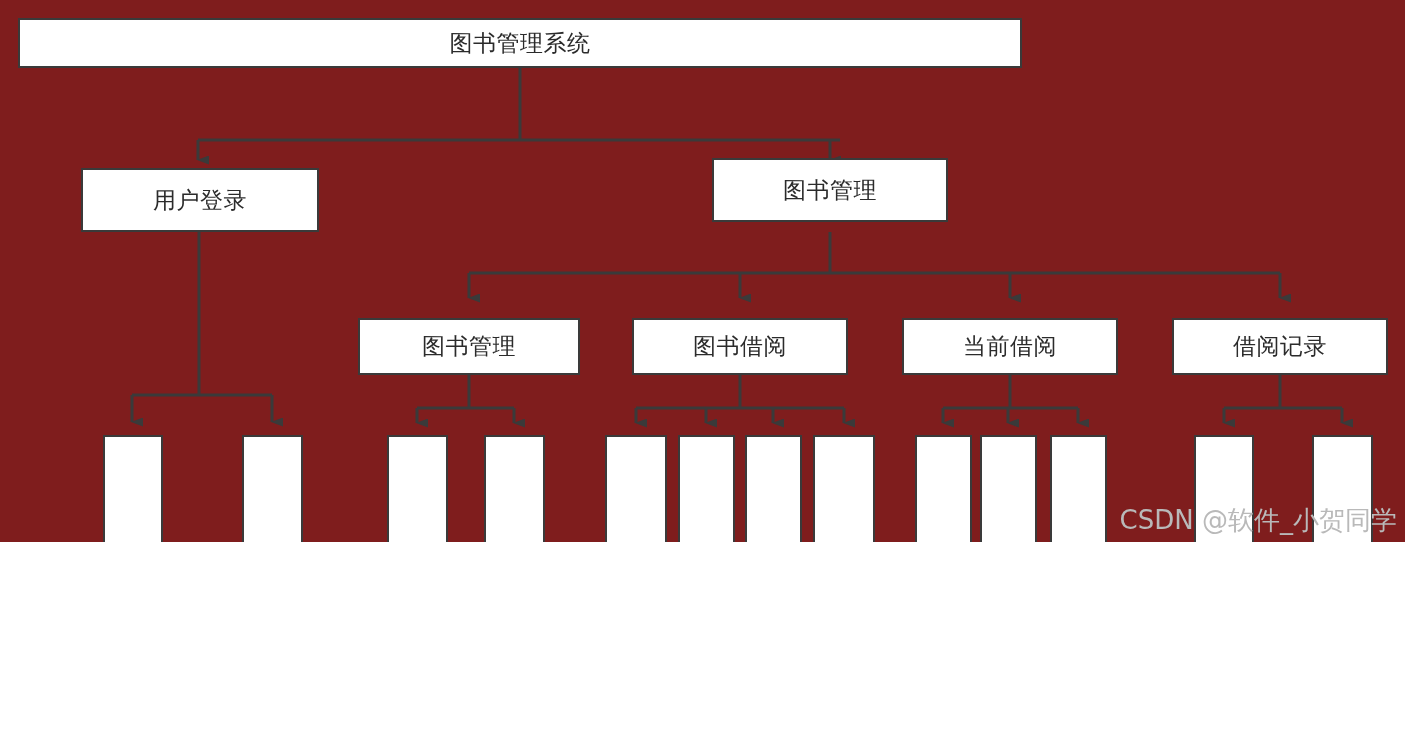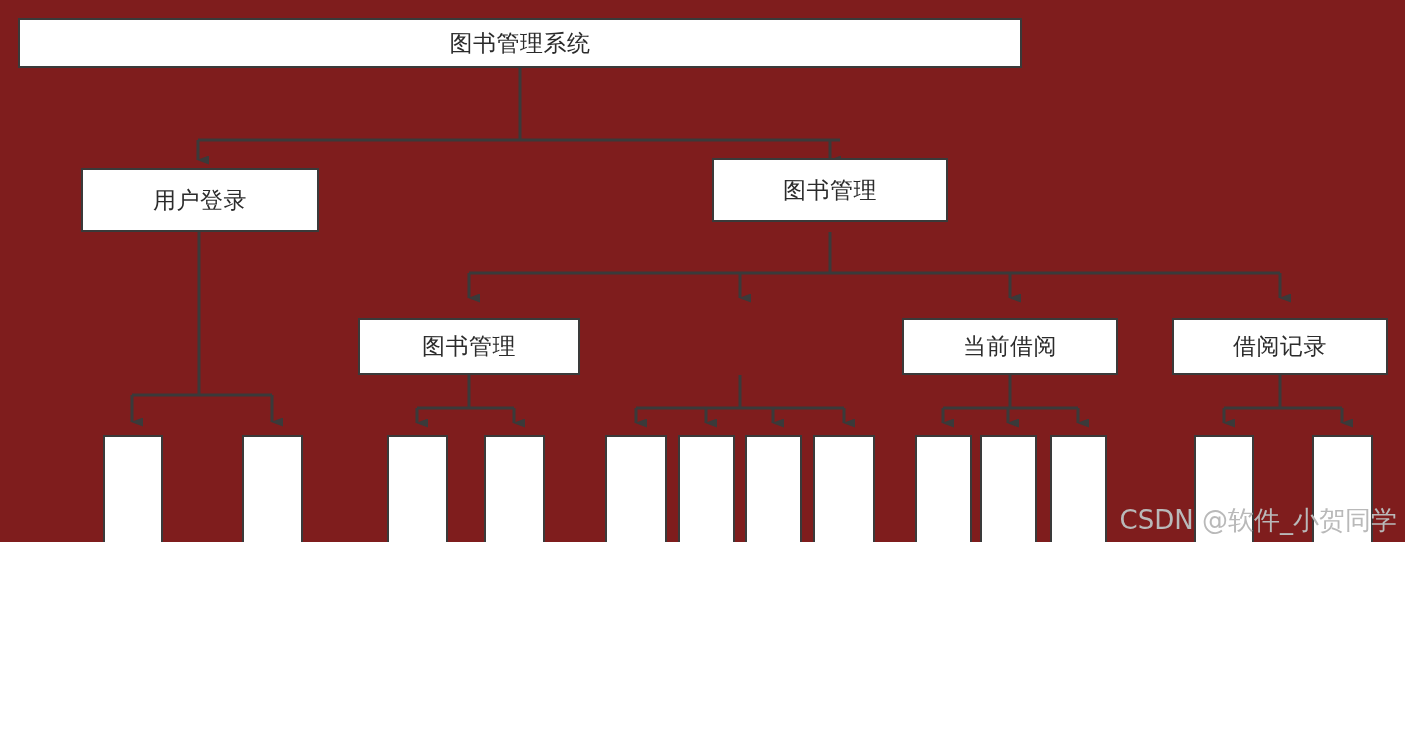--- a/index.html
+++ b/index.html
@@ -129,20 +129,23 @@
   <div class="node-box" style="left:81px; top:168px; width:238px; height:64px;">
     <span class="node-h label-inner">用户登录</span>
   </div>
   <div class="node-box" style="left:712px; top:158px; width:236px; height:64px;">
     <span class="node-h label-inner">图书管理</span>
   </div>
 
   <div class="node-box" style="left:358px; top:318px; width:222px; height:57px;">
     <span class="node-h label-inner">图书管理</span>
   </div>
+  <div class="node-box" style="left:632px; top:318px; width:216px; height:57px;">
+    <span class="node-h label-inner">图书借阅</span>
+  </div>
   <div class="node-box" style="left:902px; top:318px; width:216px; height:57px;">
     <span class="node-h label-inner">当前借阅</span>
   </div>
   <div class="node-box" style="left:1172px; top:318px; width:216px; height:57px;">
     <span class="node-h label-inner">借阅记录</span>
   </div>
 
   <div class="node-box" style="left:103px; top:435px; width:60px; height:298px;">
     <span class="node-v label-inner">用户登录</span>
   </div>

